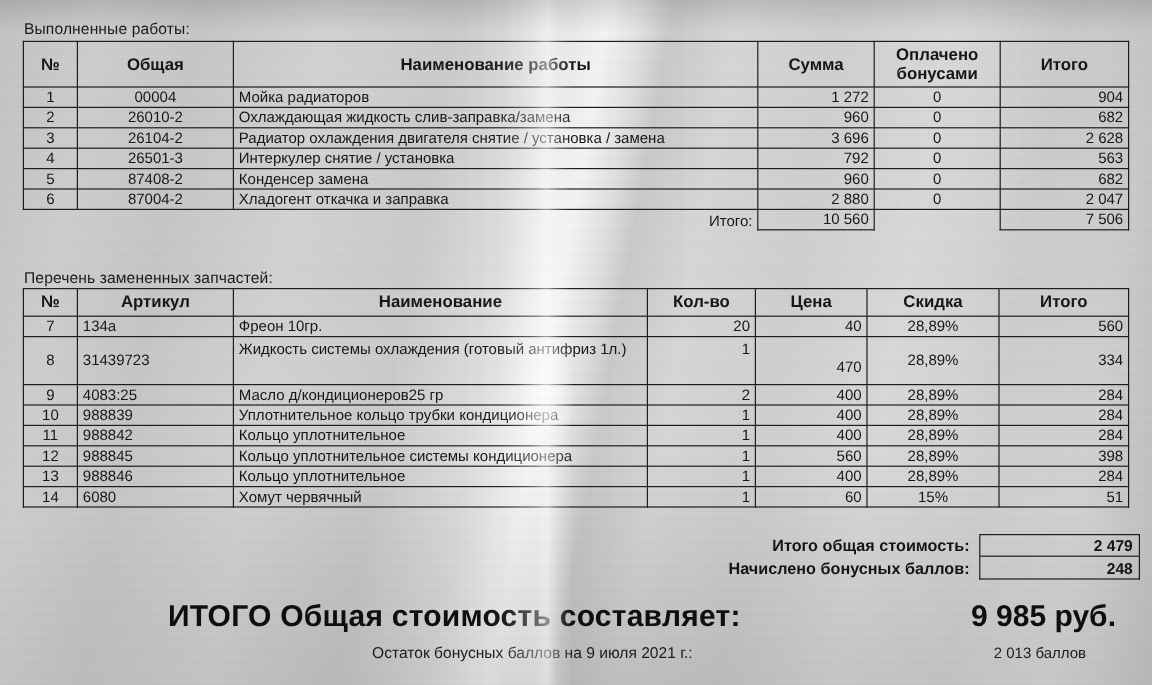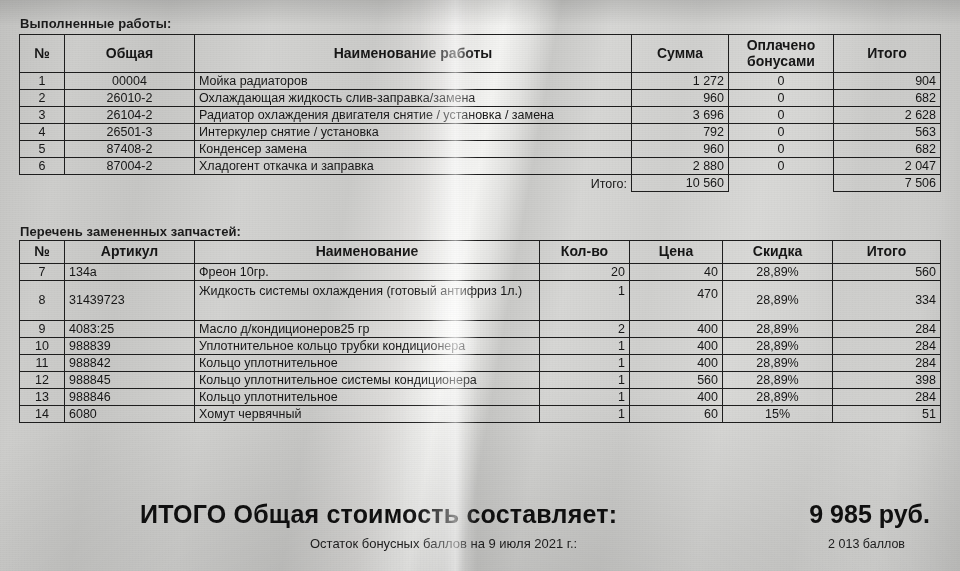--- a/index.html
+++ b/index.html
@@ -56,21 +56,21 @@
   }
   #grain{
     position:absolute;inset:0;pointer-events:none;opacity:.30;
     background-image:
       repeating-linear-gradient(0deg, rgba(0,0,0,.035) 0 1px, rgba(255,255,255,.03) 1px 2px),
       repeating-linear-gradient(90deg, rgba(0,0,0,.02) 0 1px, rgba(255,255,255,.02) 1px 3px);
   }
 
   
   .caption{
-    position:absolute;font-size:13px;font-weight:bold;letter-spacing:.1px;
+    position:absolute;font-size:13px;font-weight:normal;letter-spacing:.1px;
     color:#1a1a1a;white-space:nowrap;
   }
 
   
   table.doc{
     position:absolute;border-collapse:collapse;
     table-layout:fixed;background:transparent;
   }
   table.doc td,table.doc th{
     border:1.5px solid #1c1c1c;
@@ -241,21 +241,21 @@
         <td class="r">20</td>
         <td class="r">40</td>
         <td class="c">28,89%</td>
         <td class="r">560</td>
       </tr>
       <tr style="height:40px">
         <td class="c">8</td>
         <td class="l">31439723</td>
         <td class="l" style="vertical-align:top;padding-top:3px;">Жидкость системы охлаждения (готовый антифриз 1л.)</td>
         <td class="r" style="vertical-align:top;padding-top:3px;">1</td>
-        <td class="r" style="vertical-align:top;padding-top:6px;">470</td>
+        <td class="r" style="vertical-align:top;padding-top:18px;">470</td>
         <td class="c">28,89%</td>
         <td class="r">334</td>
       </tr>
       <tr>
         <td class="c">9</td>
         <td class="l">4083:25</td>
         <td class="l">Масло  д/кондиционеров25 гр</td>
         <td class="r">2</td>
         <td class="r">400</td>
         <td class="c">28,89%</td>
@@ -302,20 +302,30 @@
         <td class="l">6080</td>
         <td class="l">Хомут червячный</td>
         <td class="r">1</td>
         <td class="r">60</td>
         <td class="c">15%</td>
         <td class="r">51</td>
       </tr>
     </tbody>
   </table>
 
+  <div id="totals">
+    <div class="trow">
+      <div class="lbl">Итого общая стоимость:</div>
+      <div class="val">2 479</div>
+    </div>
+    <div class="trow second">
+      <div class="lbl">Начислено бонусных баллов:</div>
+      <div class="val">248</div>
+    </div>
+  </div>
 
   <div id="grand">
     <div id="grandline">
       <div id="grandlabel">ИТОГО Общая стоимость  составляет:</div>
       <div id="grandvalue">9 985 руб.</div>
     </div>
     <div id="subline">
       <div id="sublabel">Остаток бонусных баллов на 9 июля 2021 г.:</div>
       <div id="subvalue">2 013 баллов</div>
     </div>

